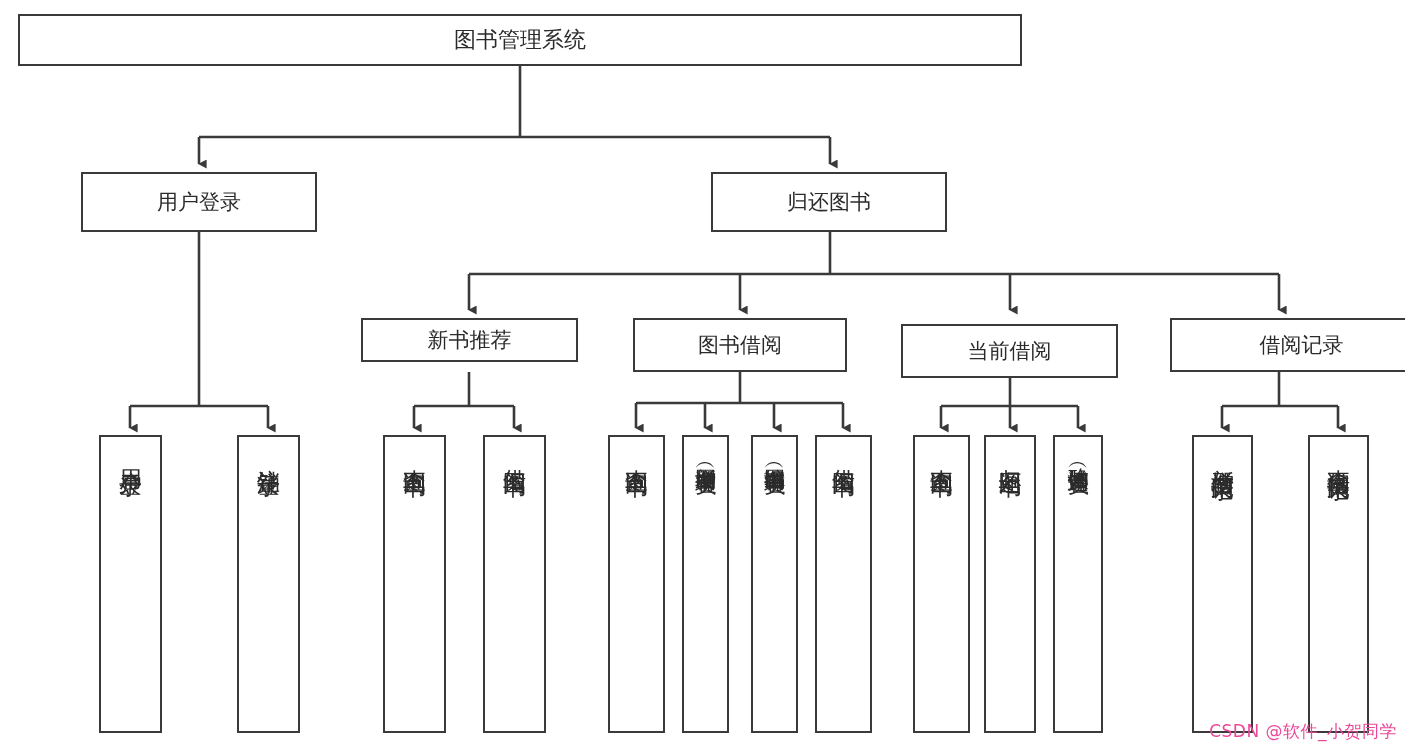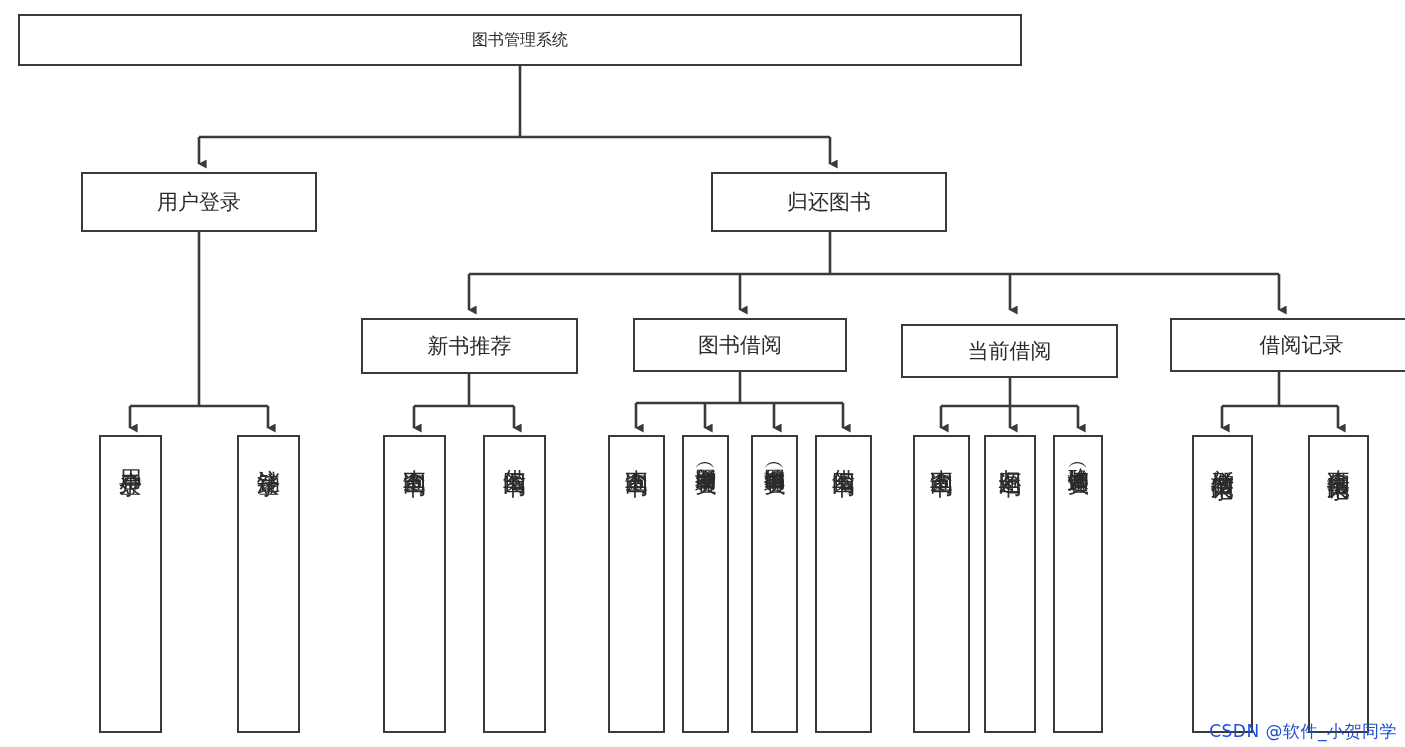--- a/index.html
+++ b/index.html
@@ -22,21 +22,21 @@
     justify-content:center;
     color:#2b2b2b;
   }
   .node .lbl{
     display:block;
     text-align:center;
     line-height:1.15;
     white-space:nowrap;
   }
   .h-node .lbl{font-size:21px;}
-  .root .lbl{font-size:16px;}
+  .root .lbl{font-size:22px;}
 
   
   .leaf{
     align-items:flex-start;
     justify-content:center;
     padding-top:14px;
   }
   .leaf .lbl{
     writing-mode:vertical-rl;
     text-orientation:upright;
@@ -44,21 +44,21 @@
     line-height:1.08;
     letter-spacing:2px;
     white-space:nowrap;
   }
   .leaf.narrow .lbl{font-size:21px;letter-spacing:1px;}
 
   .watermark{
     position:absolute;
     right:8px;bottom:4px;
     font-size:17px;
-    color:#1d4ed8;
+    color:#ec4899;
     white-space:nowrap;
     letter-spacing:0.5px;
   }
 </style>
 </head>
 <body>
 
 <div id="stage">
 
   <svg class="links" viewBox="0 0 1405 747">
@@ -116,21 +116,21 @@
     <span class="lbl">图书管理系统</span>
   </div>
 
   <div class="node h-node" style="left:81px;top:172px;width:236px;height:60px;">
     <span class="lbl">用户登录</span>
   </div>
   <div class="node h-node" style="left:711px;top:172px;width:236px;height:60px;">
     <span class="lbl">归还图书</span>
   </div>
 
-  <div class="node h-node" style="left:361px;top:318px;width:217px;height:56px;">
+  <div class="node h-node" style="left:361px;top:318px;width:217px;height:44px;">
     <span class="lbl">新书推荐</span>
   </div>
   <div class="node h-node" style="left:633px;top:318px;width:214px;height:54px;">
     <span class="lbl">图书借阅</span>
   </div>
   <div class="node h-node" style="left:901px;top:324px;width:217px;height:54px;">
     <span class="lbl">当前借阅</span>
   </div>
   <div class="node h-node" style="left:1170px;top:318px;width:263px;height:54px;">
     <span class="lbl">借阅记录</span>

